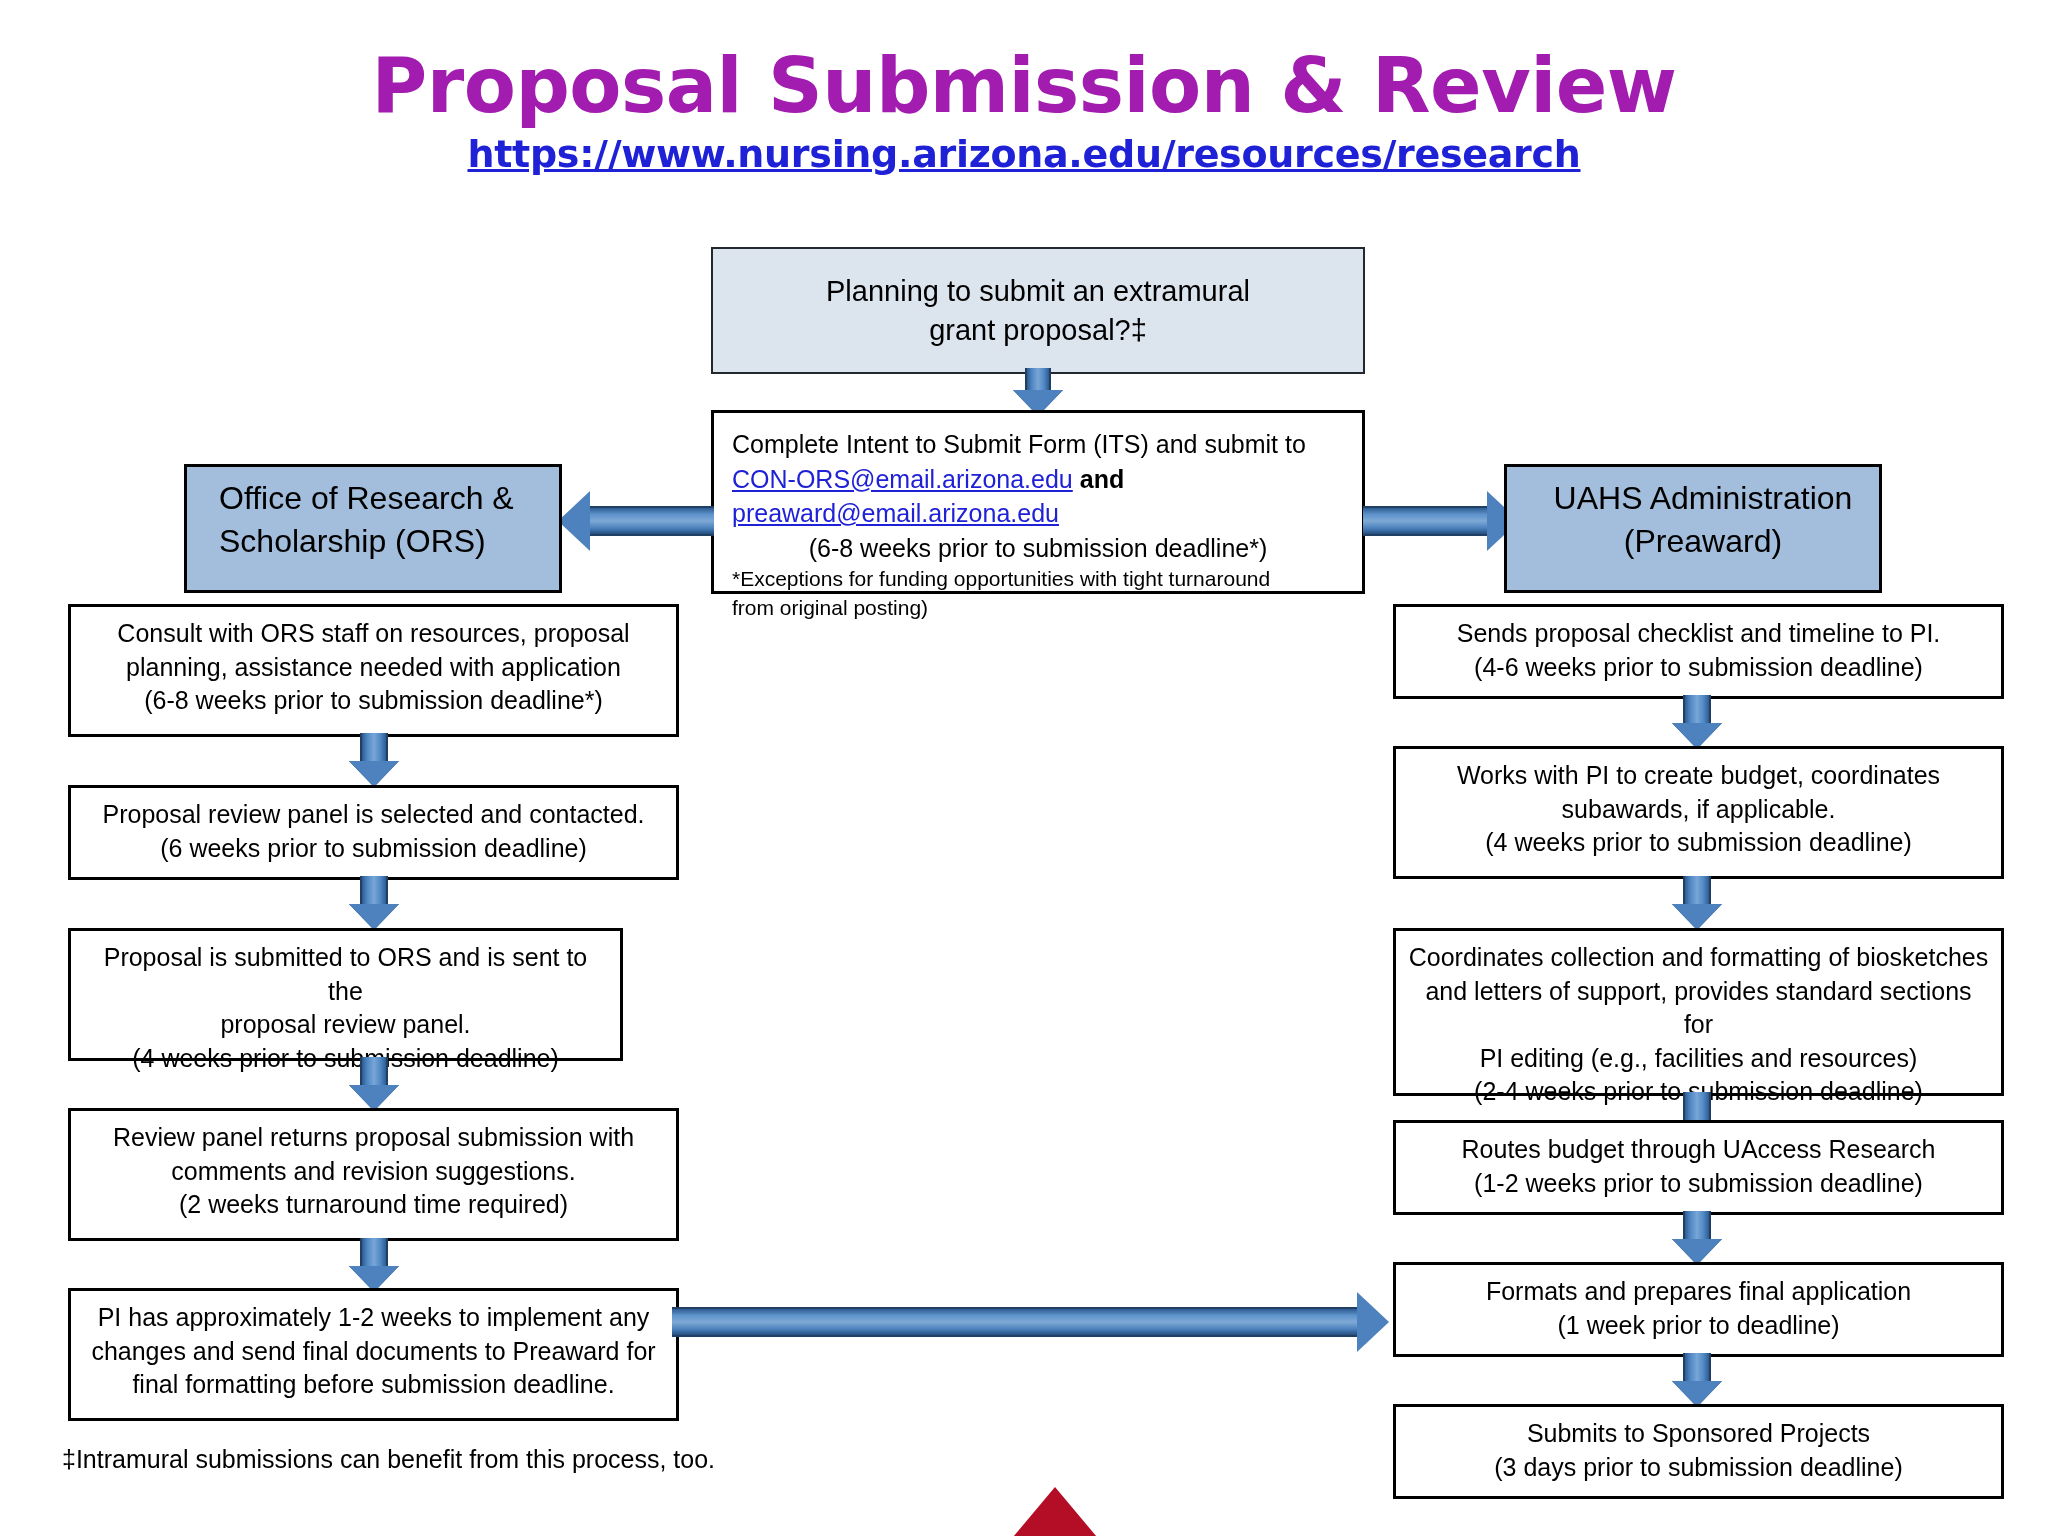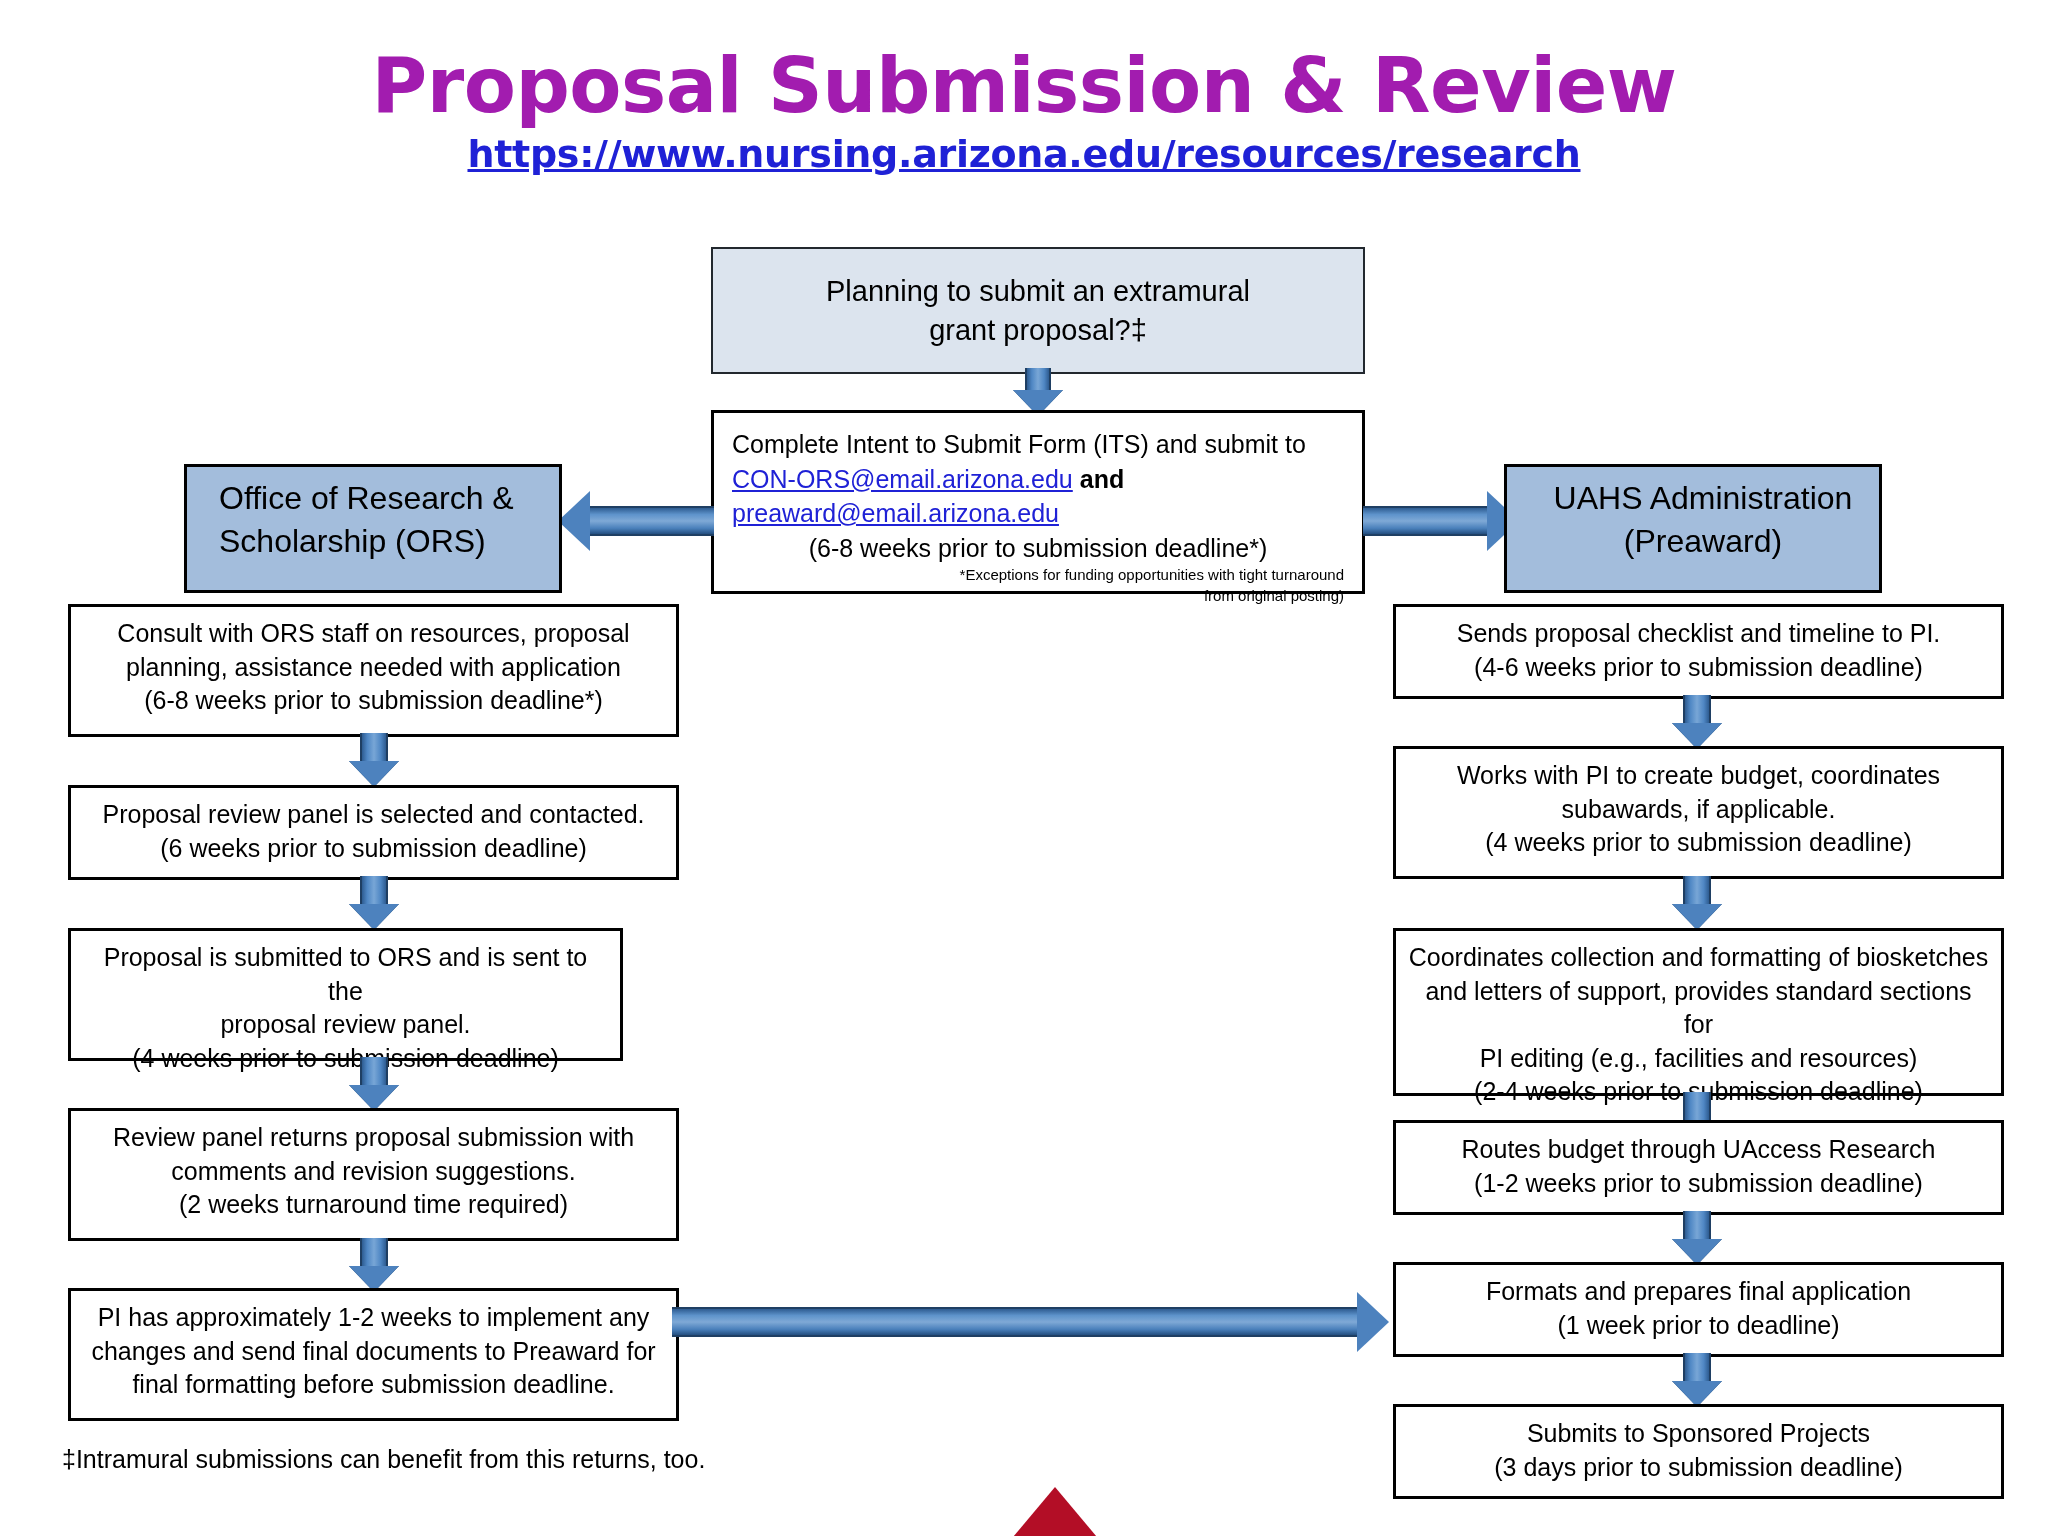--- a/index.html
+++ b/index.html
@@ -67,21 +67,21 @@
     background: #a3bddc;
     border: 3px solid #000000;
     align-items: flex-start;
     font-size: 32px;
     text-align: left;
     padding-left: 32px;
   }
   .node.step { font-size: 25px; }
   .node.center { font-size: 25px; text-align: left; padding: 14px 18px; line-height:1.38; }
   .node.center .ctr { text-align: center; }
-  .node.center .sm { font-size: 15px; text-align: right; display:block; }
+  .node.center .sm { font-size: 21px; text-align: left; display:block; }
 
   a.lnk {
     color: #1f21d6;
     text-decoration: underline;
   }
   .bold { font-weight: bold; }
   .ad-shaft {
     position: absolute;
     background: linear-gradient(to right,#2e5c91 0%, #4f87c4 22%, #78a6d6 50%, #4f87c4 78%, #2e5c91 100%);
     border-left: 2px solid #1f3f63;
@@ -242,21 +242,21 @@
     <div>changes and send final documents to Preaward for</div>
     <div>final formatting before submission deadline.</div>
   </div>
 </div>
 
 <div class="arrow-h" style="left:672px; top:1291px; width:720px; height:62px;">
   <div class="ah-shaft" style="left:0px; top:16px; width:688px; height:30px;"></div>
   <div class="ah-head-right" style="left:685px; top:1px;"></div>
 </div>
 
-<div id="footnote">‡Intramural submissions can benefit from this returns, too.</div>
+<div id="footnote">‡Intramural submissions can benefit from this process, too.</div>
 
 <div class="node dept" style="left:1504px; top:464px; width:378px; height:129px;">
   <div class="txt" style="text-align:center;">
     <div>UAHS Administration</div>
     <div>(Preaward)</div>
   </div>
 </div>
 
 <div class="node step" style="left:1393px; top:604px; width:611px; height:95px;">
   <div class="txt">

